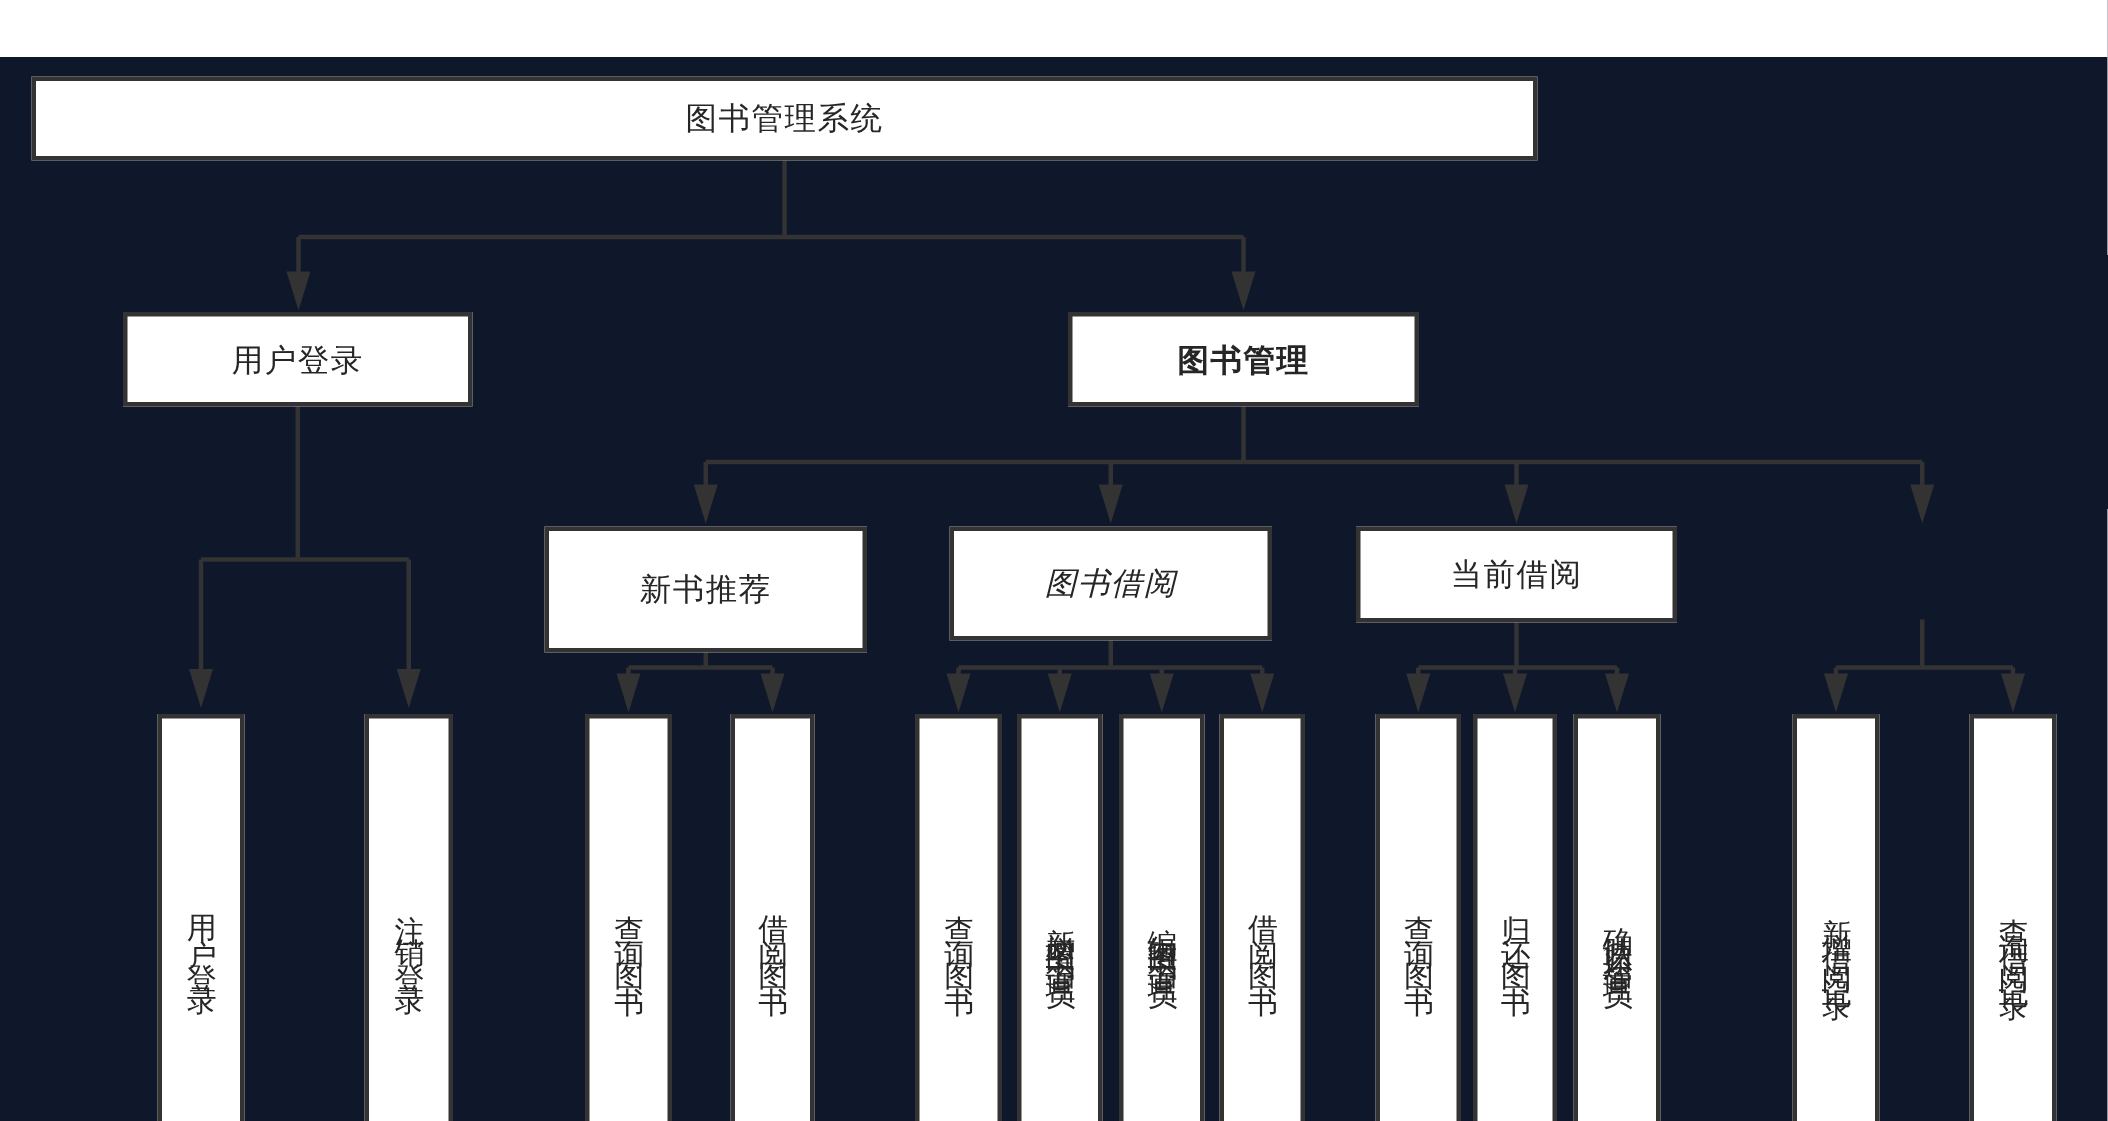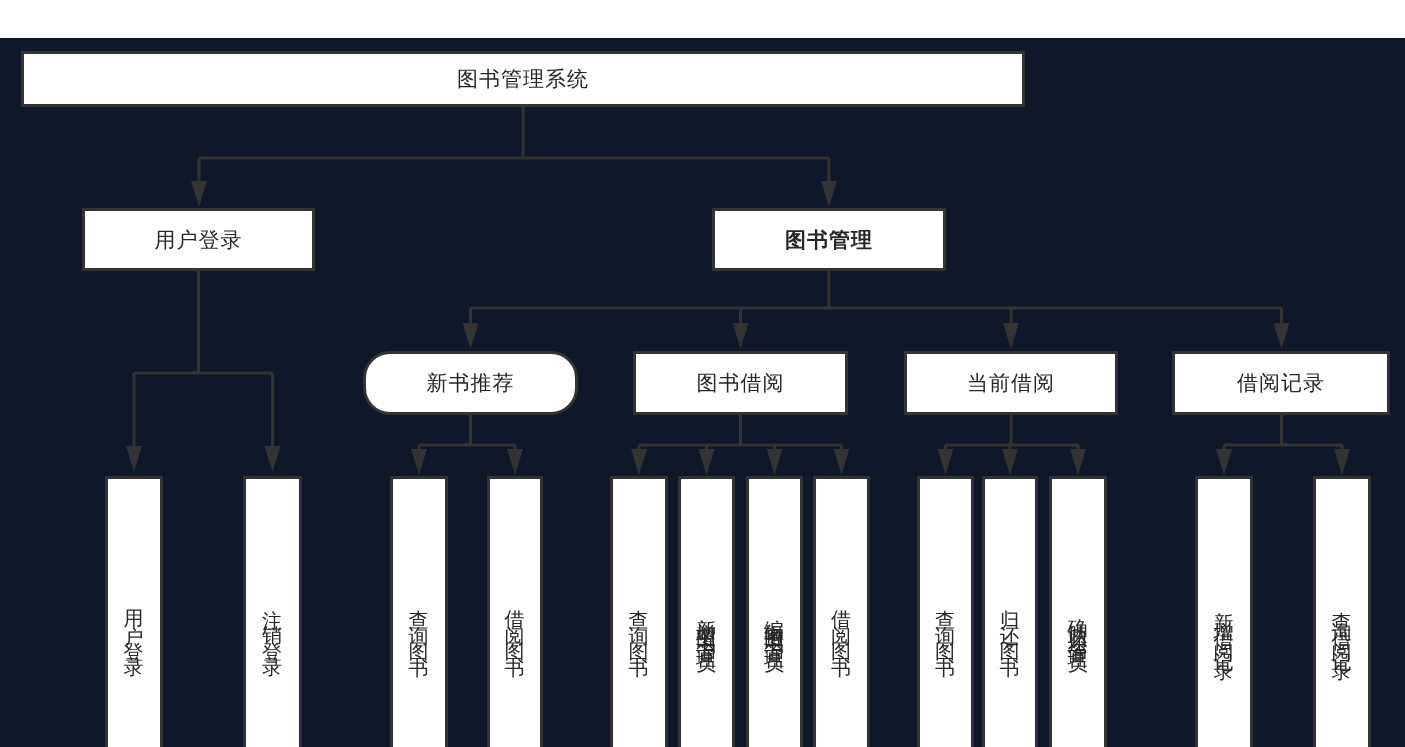--- a/index.html
+++ b/index.html
@@ -49,22 +49,22 @@
     letter-spacing: 1px;
     z-index: 3;
     white-space: nowrap;
   }
   
   .n-root  { left: 21px;   top: 13px;  width: 1004px; height: 56px; }
   
   .n-l2-0  { left: 82px;   top: 170px; width: 233px;  height: 63px; }
   .n-l2-1  { left: 712px;  top: 170px; width: 234px;  height: 63px; font-weight: bold; }
   
-  .n-l3-0  { left: 363px;  top: 313px; width: 215px;  height: 64px; border-radius: 27px; }
-  .n-l3-1  { left: 633px;  top: 313px; width: 215px;  height: 64px; }
+  .n-l3-0  { left: 363px;  top: 313px; width: 215px;  height: 84px; }
+  .n-l3-1  { left: 633px;  top: 313px; width: 215px;  height: 76px; font-style: italic; }
   .n-l3-2  { left: 904px;  top: 313px; width: 214px;  height: 64px; align-items: center; }
   .n-l3-3  { left: 1172px; top: 313px; width: 218px;  height: 64px; }
   
   .leaf    { top: 438px; height: 299px; }
   .n-lf-0  { left: 105px;  width: 58px; }
   .n-lf-1  { left: 243px;  width: 59px; }
   .n-lf-2  { left: 390px;  width: 58px; }
   .n-lf-3  { left: 487px;  width: 56px; }
   .n-lf-4  { left: 610px;  width: 58px; }
   .n-lf-5  { left: 678px;  width: 57px; }
@@ -134,23 +134,20 @@
 
   <div class="box n-l3-0">
     <span class="h-label">新书推荐</span>
   </div>
   <div class="box n-l3-1">
     <span class="h-label">图书借阅</span>
   </div>
   <div class="box n-l3-2">
     <span class="h-label">当前借阅</span>
   </div>
-  <div class="box n-l3-3">
-    <span class="h-label">借阅记录</span>
-  </div>
 
   <div class="box leaf n-lf-0">
     <span class="v-label" style="letter-spacing: 16px;">用户登录</span>
   </div>
   <div class="box leaf n-lf-1">
     <span class="v-label" style="letter-spacing: 16px;">注销登录</span>
   </div>
 
   <div class="box leaf n-lf-2">
     <span class="v-label" style="letter-spacing: 16px;">查询图书</span>

